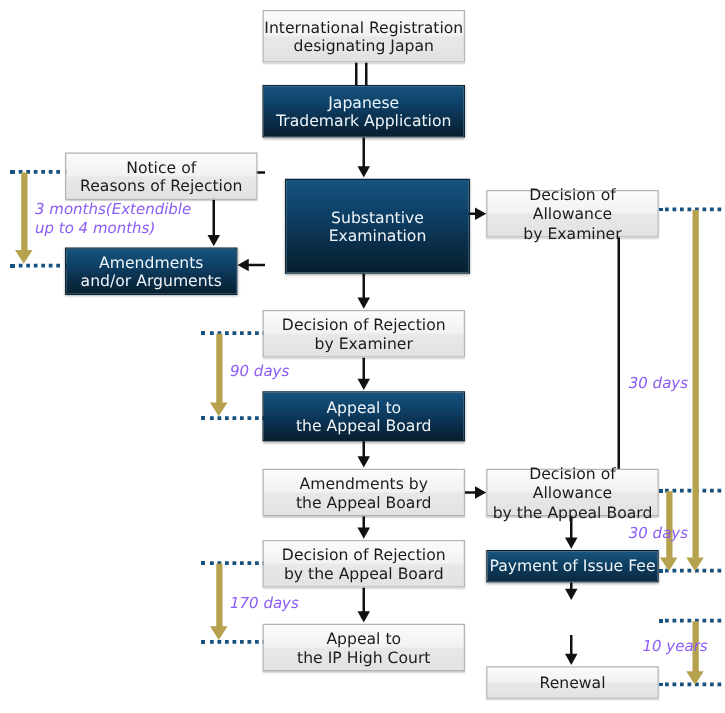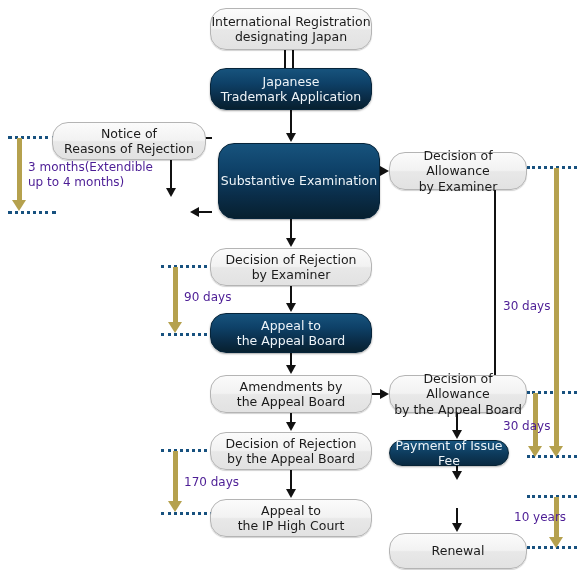--- a/index.html
+++ b/index.html
@@ -17,21 +17,21 @@
   }
 
   
   .node{
     position:absolute;
     box-sizing:border-box;
     display:flex;
     align-items:center;
     justify-content:center;
     text-align:center;
-    border-radius:16px;
+    border-radius:0;
     line-height:1.22;
     font-size:12.5px;
     white-space:pre-line;
     z-index:5;
   }
   .node.light{
     background:linear-gradient(to bottom,#fbfbfb 0%,#f2f2f2 48%,#e8e8e8 52%,#e2e2e2 100%);
     border:1px solid #b4b4b4;
     color:#1b1b1b;
     box-shadow:0 1px 1px rgba(0,0,0,.18);
@@ -68,68 +68,71 @@
   }
   
   .dot{
     position:absolute;height:0;
     border-top:3px dotted #17517f;
     z-index:2;
   }
   .lbl{
     position:absolute;
     font-size:12px;
-    color:#4c1d95;
+    color:#8b5cf6;
     white-space:pre-line;
     line-height:1.25;
     z-index:6;
+    font-style:italic;
   }
 </style>
 </head>
 <body>
 
 <div id="canvas">
 
   <div class="node light" style="left:210px;top:8px;width:162px;height:42px;">International Registration
 designating Japan</div>
 
   <div class="node dark" style="left:210px;top:68px;width:162px;height:42px;">Japanese
 Trademark Application</div>
 
   <div class="node light" style="left:52px;top:122px;width:154px;height:38px;">Notice of
 Reasons of Rejection</div>
 
-  <div class="node dark" style="left:218px;top:143px;width:162px;height:76px;">Substantive Examination</div>
+  <div class="node dark" style="left:228px;top:143px;width:148px;height:76px;">Substantive Examination</div>
 
   <div class="node light" style="left:389px;top:152px;width:138px;height:38px;">Decision of Allowance
 by Examiner</div>
 
+  <div class="node dark" style="left:52px;top:198px;width:138px;height:38px;">Amendments
+and/or Arguments</div>
 
   <div class="node light" style="left:210px;top:248px;width:162px;height:38px;">Decision of Rejection
 by Examiner</div>
 
   <div class="node dark" style="left:210px;top:313px;width:162px;height:40px;">Appeal to
 the Appeal Board</div>
 
   <div class="node light" style="left:210px;top:375px;width:162px;height:38px;">Amendments by
 the Appeal Board</div>
 
   <div class="node light" style="left:389px;top:375px;width:138px;height:38px;">Decision of Allowance
 by the Appeal Board</div>
 
   <div class="node light" style="left:210px;top:432px;width:162px;height:38px;">Decision of Rejection
 by the Appeal Board</div>
 
-  <div class="node darkflat" style="left:389px;top:440px;width:120px;height:26px;">Payment of Issue Fee</div>
+  <div class="node darkflat" style="left:389px;top:440px;width:138px;height:26px;">Payment of Issue Fee</div>
 
 
   <div class="node light" style="left:210px;top:499px;width:162px;height:38px;">Appeal to
 the IP High Court</div>
 
-  <div class="node light" style="left:389px;top:533px;width:138px;height:36px;">Renewal</div>
+  <div class="node light" style="left:389px;top:533px;width:138px;height:26px;">Renewal</div>
 
   <div class="ln lnv" style="left:284px;top:50px;height:18px;"></div>
   <div class="ln lnv" style="left:292px;top:50px;height:18px;"></div>
 
   <div class="ln lnv" style="left:290px;top:110px;height:24px;"></div>
   <div class="arrowhead ah-down" style="left:286px;top:133px;"></div>
 
   <div class="ln lnh" style="left:198px;top:137px;width:14px;"></div>
   <div class="arrowhead ah-left" style="left:190px;top:133px;"></div>
 

